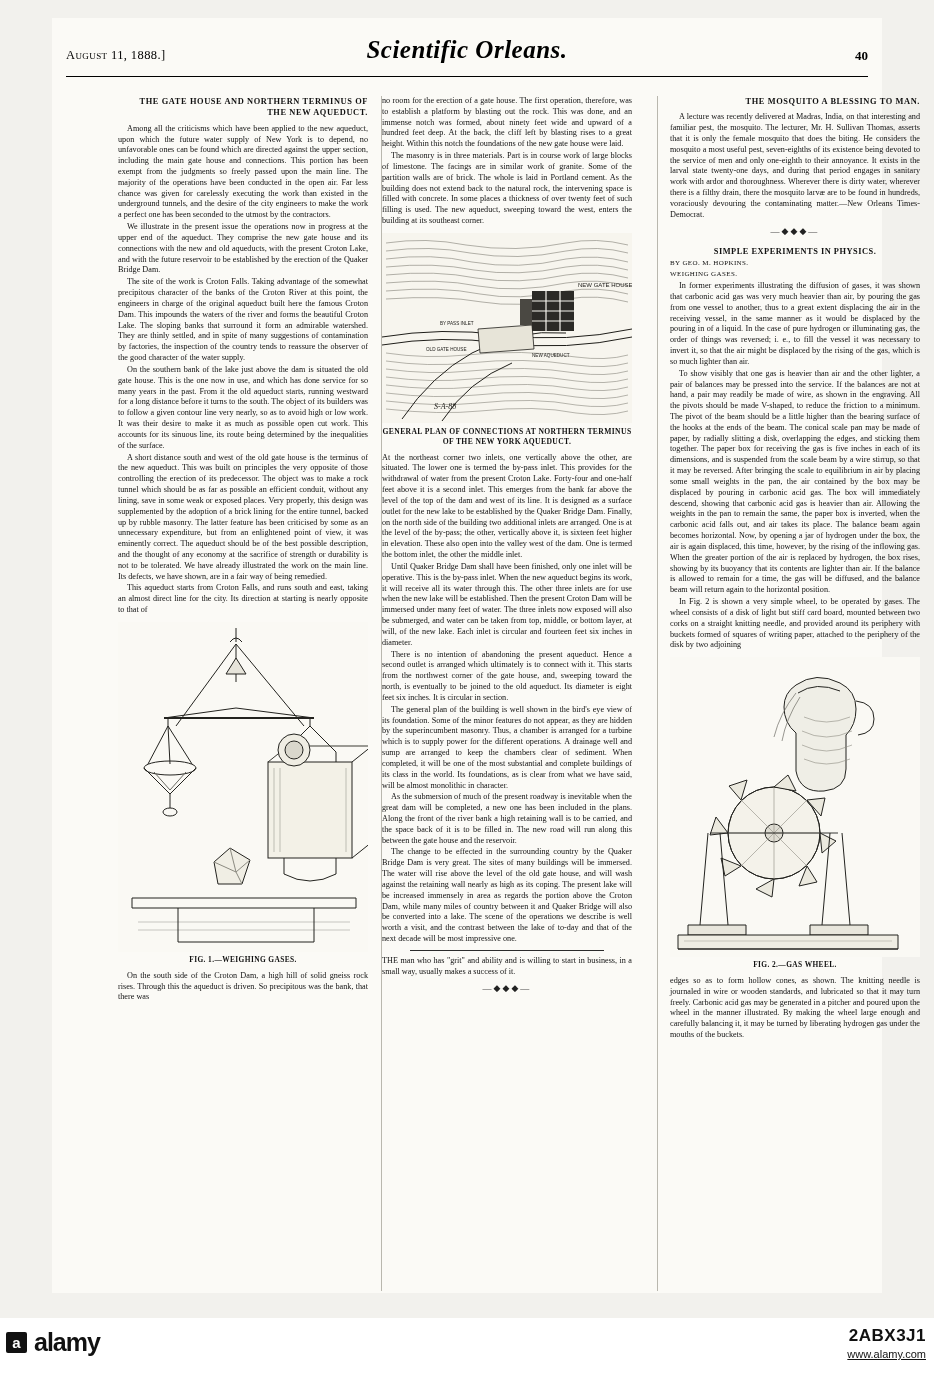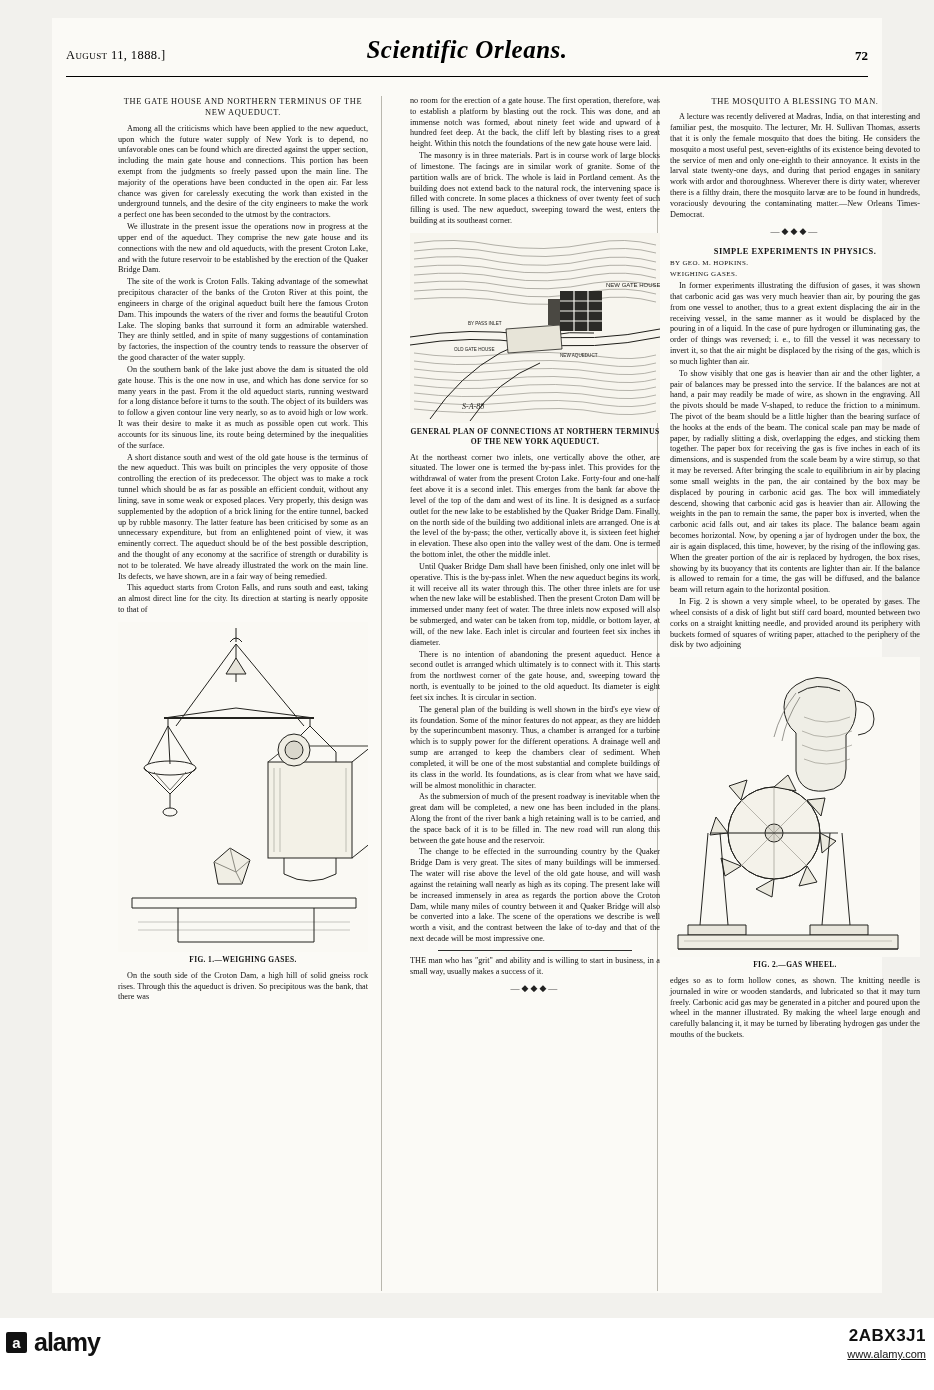--- a/index.html
+++ b/index.html
@@ -7,26 +7,26 @@
   .page{position:relative;width:934px;height:1390px;background:#f0abfc;overflow:hidden;}
   .sheet{position:absolute;left:0;top:0;width:934px;height:1318px;background:#f2f1ed;}
   .paper{position:absolute;left:52px;top:18px;width:830px;height:1275px;background:#fbfaf6;}
   .masthead{position:relative;height:42px;border-bottom:1px solid #000;margin:16px 14px 0 14px;}
   .date{position:absolute;left:0;top:14px;font-size:12.5px;letter-spacing:.4px;font-variant:small-caps;}
   .title{position:absolute;left:0;right:0;top:2px;text-align:center;font-family:"Liberation Serif",serif;font-style:italic;font-weight:bold;font-size:25px;letter-spacing:.5px;}
   .pageno{position:absolute;right:0;top:14px;font-size:13px;font-weight:bold;}
   .cols{position:absolute;left:66px;top:78px;width:802px;height:1195px;}
   .col{position:absolute;top:0;width:250px;height:1195px;font-size:8.2px;line-height:1.32;text-align:justify;color:#111;}
   .col.c1{left:0;}
-  .col.c2{left:292px;}
+  .col.c2{left:264px;}
   .col.c3{left:552px;}
   .vrule{position:absolute;top:0;width:1px;height:1195px;background:#b9b7ae;}
   .vrule.v1{left:263px;}
   .vrule.v2{left:539px;}
-  h2.head{font-size:8.4px;font-weight:normal;text-align:center;letter-spacing:.6px;margin:0 0 5px 0;line-height:1.35;text-transform:uppercase;}
+  h2.head{font-size:8.4px;font-weight:bold;text-align:right;letter-spacing:.6px;margin:0 0 5px 0;line-height:1.35;text-transform:uppercase;}
   h3.sub{font-size:8.4px;font-weight:bold;text-align:center;letter-spacing:.5px;margin:8px 0 2px 0;text-transform:uppercase;}
   .byline{font-size:7px;text-align:left;letter-spacing:.4px;margin:1px 0 2px 0;text-transform:uppercase;}
   p{margin:0 0 1px 0;text-indent:9px;}
   p.noind{text-indent:0;}
   .cap{font-size:7.6px;font-weight:bold;text-align:center;letter-spacing:.4px;margin:4px 0 6px 0;line-height:1.3;text-transform:uppercase;}
   .figcap{font-size:7.4px;font-weight:bold;text-align:center;letter-spacing:.4px;margin:3px 0 6px 0;text-transform:uppercase;}
   .orn{text-align:center;font-size:9px;letter-spacing:2px;margin:5px 0 4px 0;color:#222;}
   .rule{height:1px;background:#2b2b2b;margin:5px 28px;}
   .figbox{margin:6px 0 2px 0;}
   .engraving{width:100%;display:block;background:#efeee8;}
@@ -41,21 +41,21 @@
 </head>
 <body>
 
 <div class="page">
   <div class="sheet"></div>
   <div class="paper">
 
     <div class="masthead">
       <div class="date">August 11, 1888.]</div>
       <div class="title">Scientific Orleans.</div>
-      <div class="pageno">72</div>
+      <div class="pageno">40</div>
     </div>
 
     <div class="cols">
       <div class="vrule v1"></div>
       <div class="vrule v2"></div>
 
       <div class="col c1">
         <h2 class="head">THE GATE HOUSE AND NORTHERN TERMINUS OF THE NEW AQUEDUCT.</h2>
         <p>Among all the criticisms which have been applied to the new aqueduct, upon which the future water supply of New York is to depend, no unfavorable ones can be found which are directed against the upper section, including the main gate house and connections. This portion has been exempt from the judgments so freely passed upon the main line. The majority of the operations have been conducted in the open air. Far less chance was given for carelessly executing the work than existed in the underground tunnels, and the desire of the city engineers to make the work a perfect one has been seconded to the utmost by the contractors.</p>
         <p>We illustrate in the present issue the operations now in progress at the upper end of the aqueduct. They comprise the new gate house and its connections with the new and old aqueducts, with the present Croton Lake, and with the future reservoir to be established by the erection of the Quaker Bridge Dam.</p>

